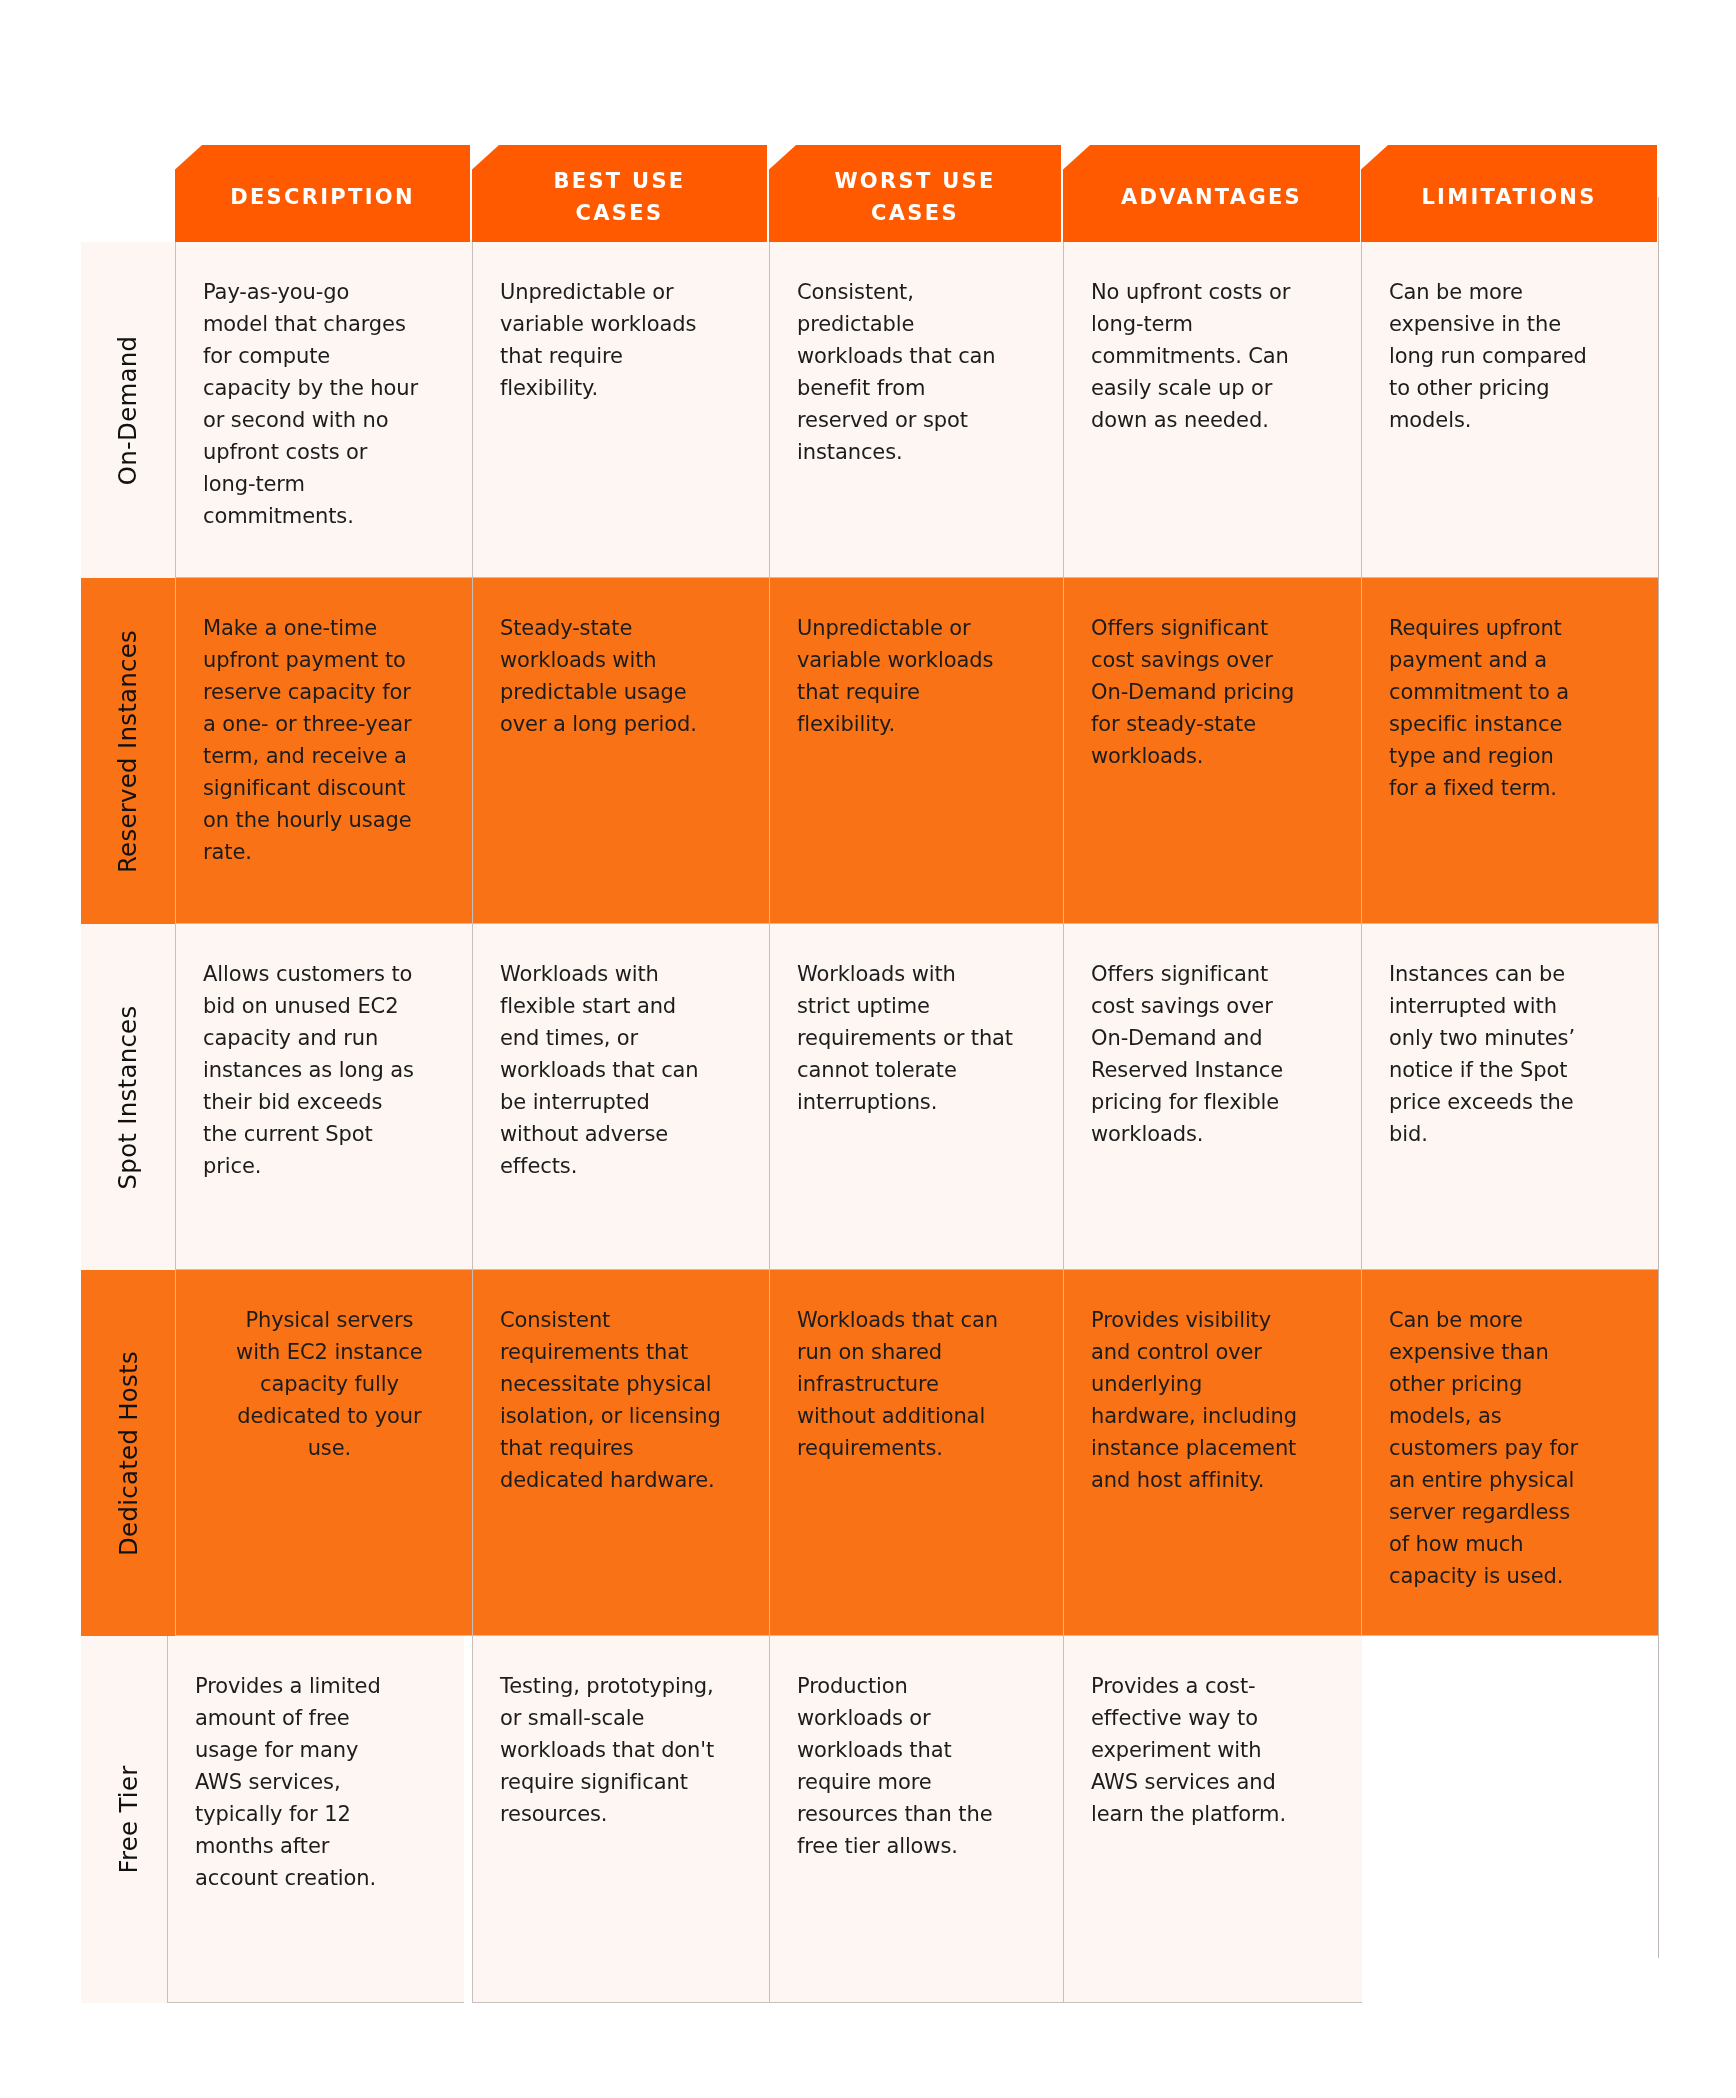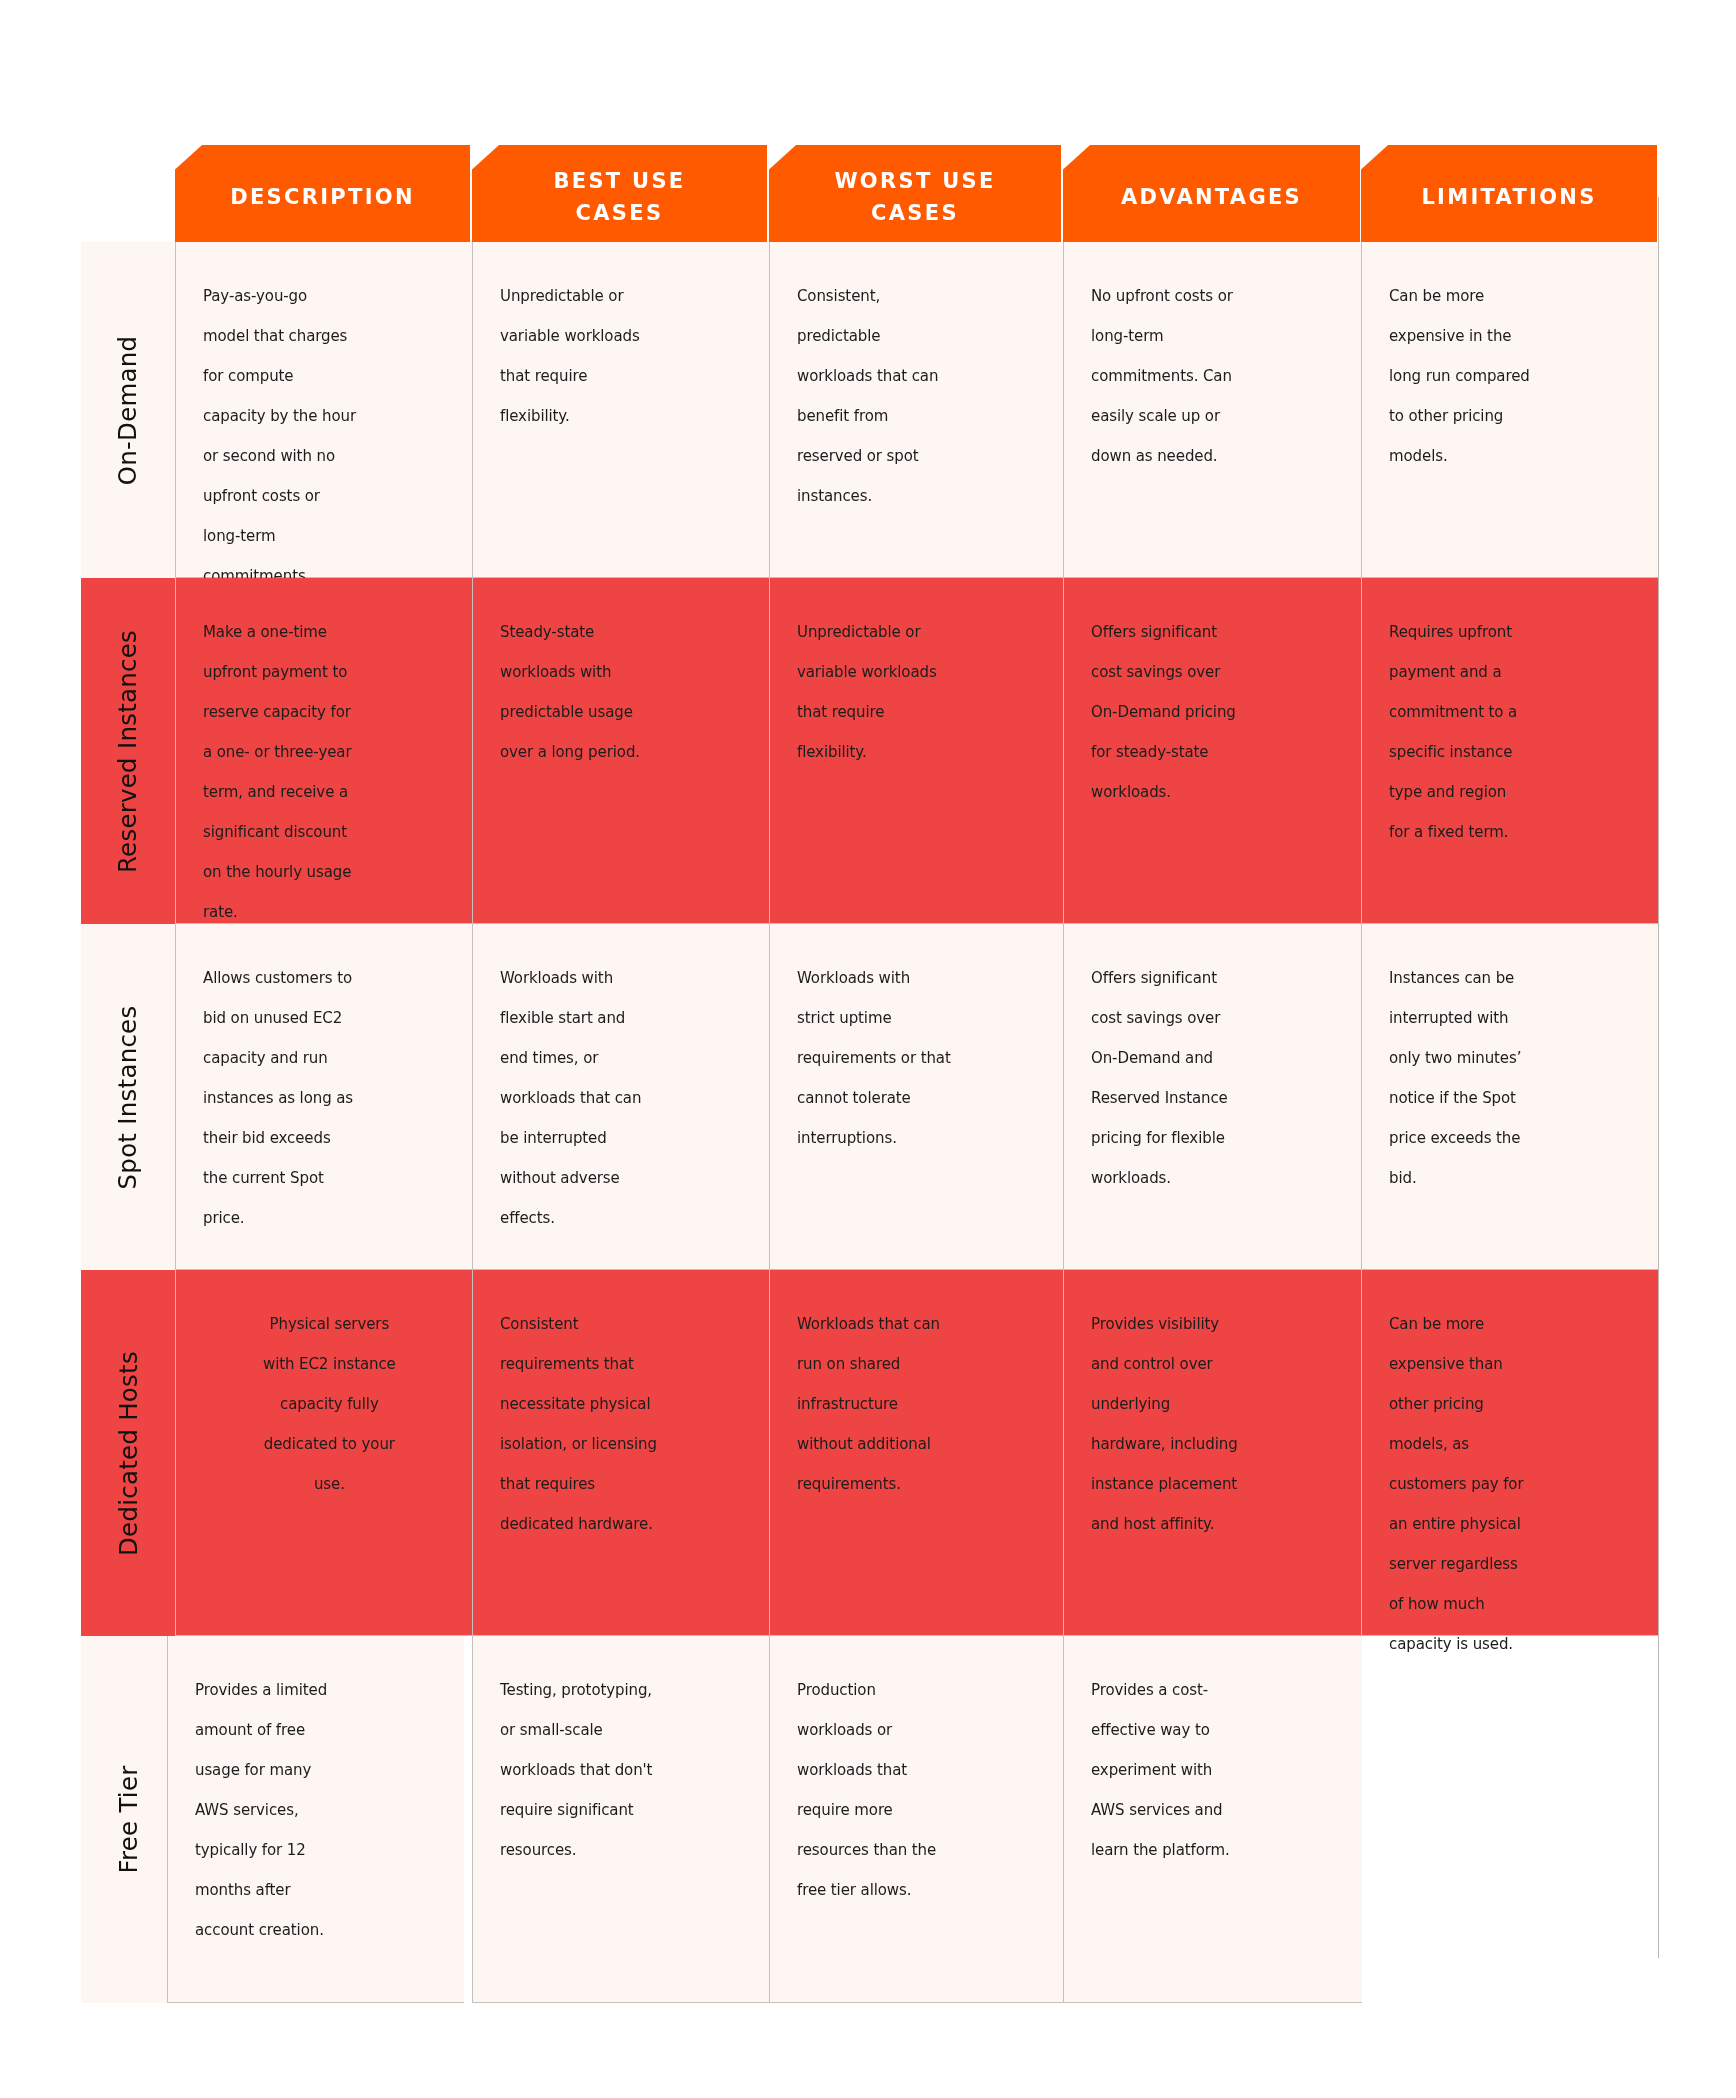--- a/index.html
+++ b/index.html
@@ -15,24 +15,24 @@
             font-size: 21px; letter-spacing: 2.3px; line-height: 32px; white-space: pre-line; padding-top: 5.4px; }
 
   
   .rlabel { position: absolute; left: 81px; width: 94px; display: flex; align-items: center; justify-content: center; }
   .rlabel span { display: inline-block; transform: rotate(-90deg); white-space: nowrap;
                  font-family: "DejaVu Sans", sans-serif; font-size: 24.4px; font-weight: 500; color: #111; letter-spacing: 0.3px; }
 
   
   .cell { position: absolute; box-sizing: border-box; padding: 34px 16.3px 0 27px;
           border-left: 0.9px solid #C8BFBC; border-bottom: 0.9px solid #C8BFBC; }
-  .cell .txt { font-family: "DejaVu Sans", sans-serif; font-size: 15px; line-height: 40px;
+  .cell .txt { font-family: "DejaVu Sans", sans-serif; font-size: 21px; line-height: 32px;
                white-space: pre; color: #1c1c1c; letter-spacing: -0.1px; }
   .light { background: #FDF6F2; }
-  .alt   { background: #ef4444; }
+  .alt   { background: #f97316; }
   .right-edge { position: absolute; left: 1658px; top: 159px; width: 0.9px; height: 1761px; background: #BDB6B3; }
 </style>
 </head>
 <body>
 
 <div class="table">
 
   <div class="hcell" style="left:175px;width:295px;">
     <span class="hlabel">DESCRIPTION</span>
   </div>

